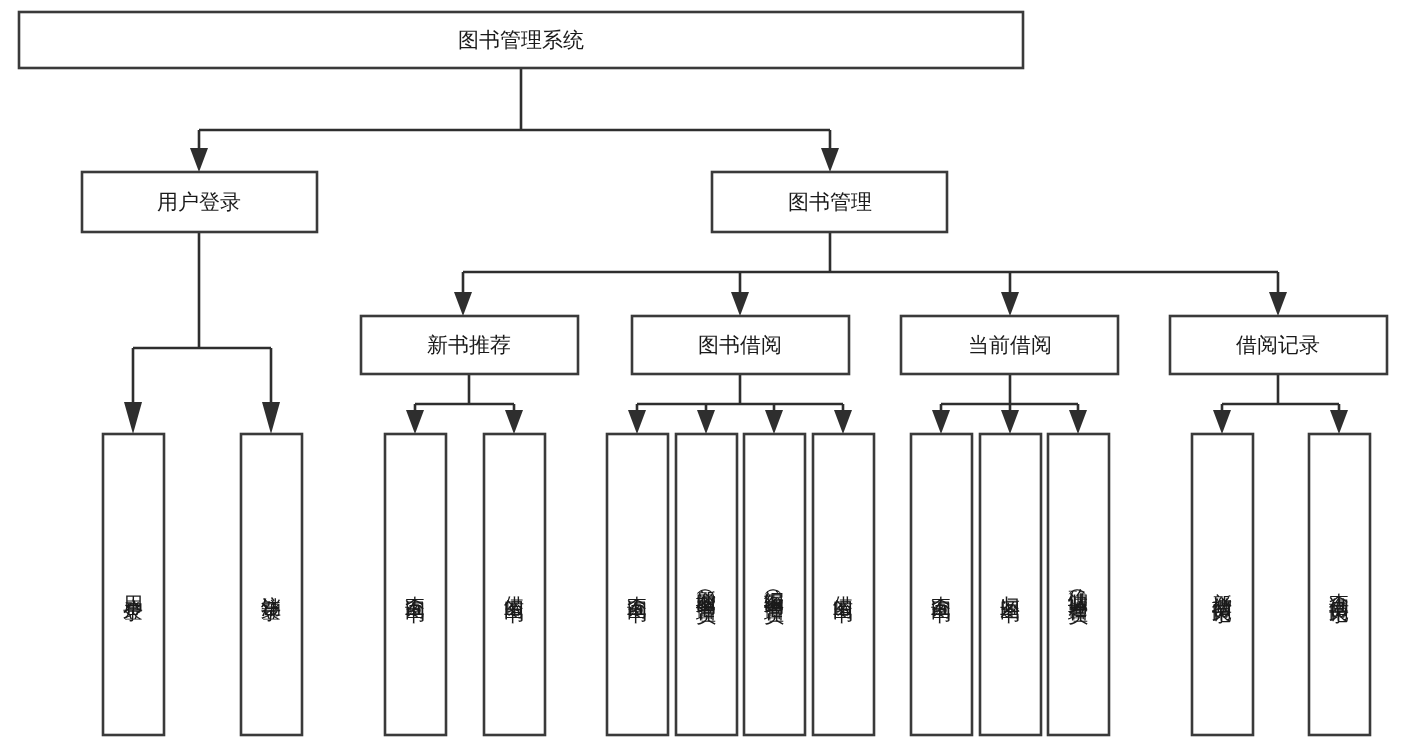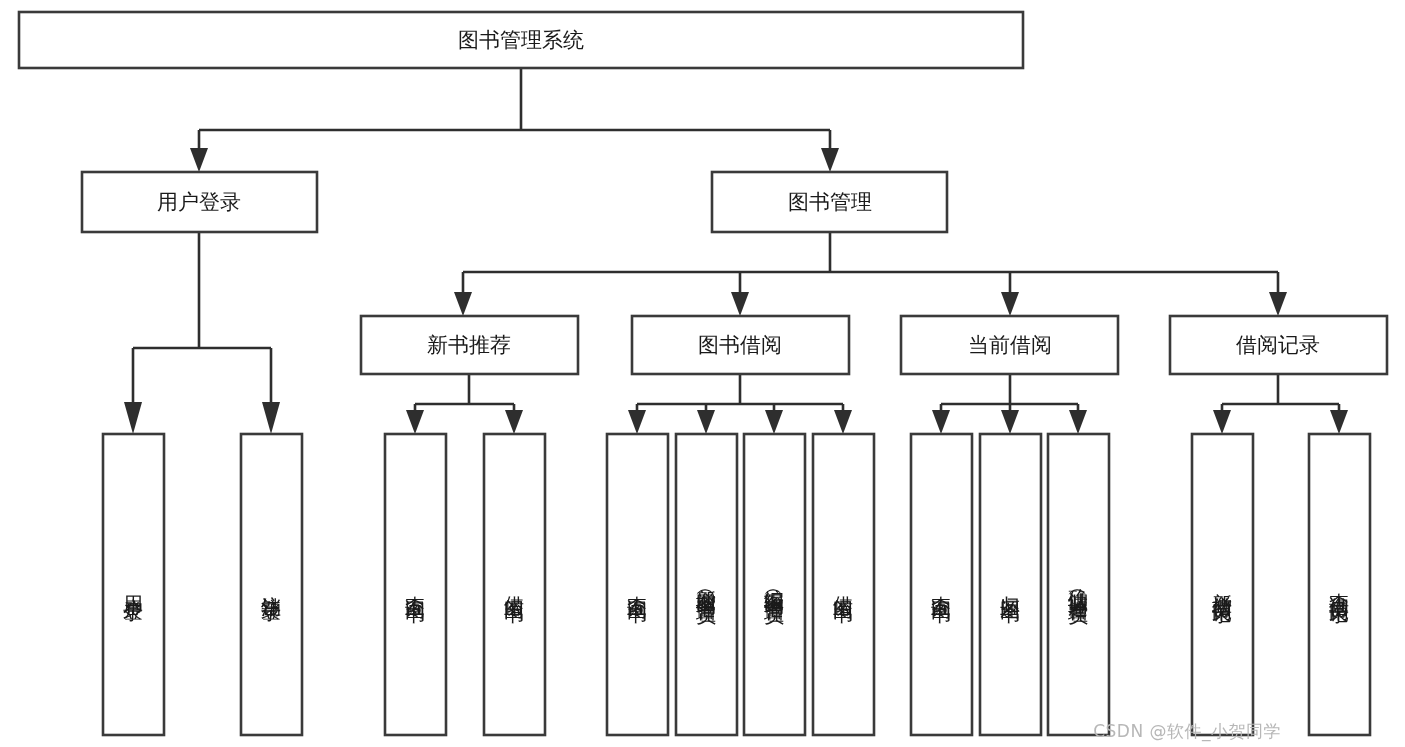--- a/index.html
+++ b/index.html
@@ -226,15 +226,14 @@
   <div class="vnode" style="left:1048px;top:434px;width:61px;height:301px;">
     <span class="vnode-text">确认归还（管理员）</span>
   </div>
   <div class="vnode" style="left:1192px;top:434px;width:61px;height:301px;">
     <span class="vnode-text">新增借阅记录</span>
   </div>
   <div class="vnode" style="left:1309px;top:434px;width:61px;height:301px;">
     <span class="vnode-text">查询借阅记录</span>
   </div>
 
-  <div id="watermark">CSDN @软件_小贺同学</div>
 
 </div>
 
 </body></html>

